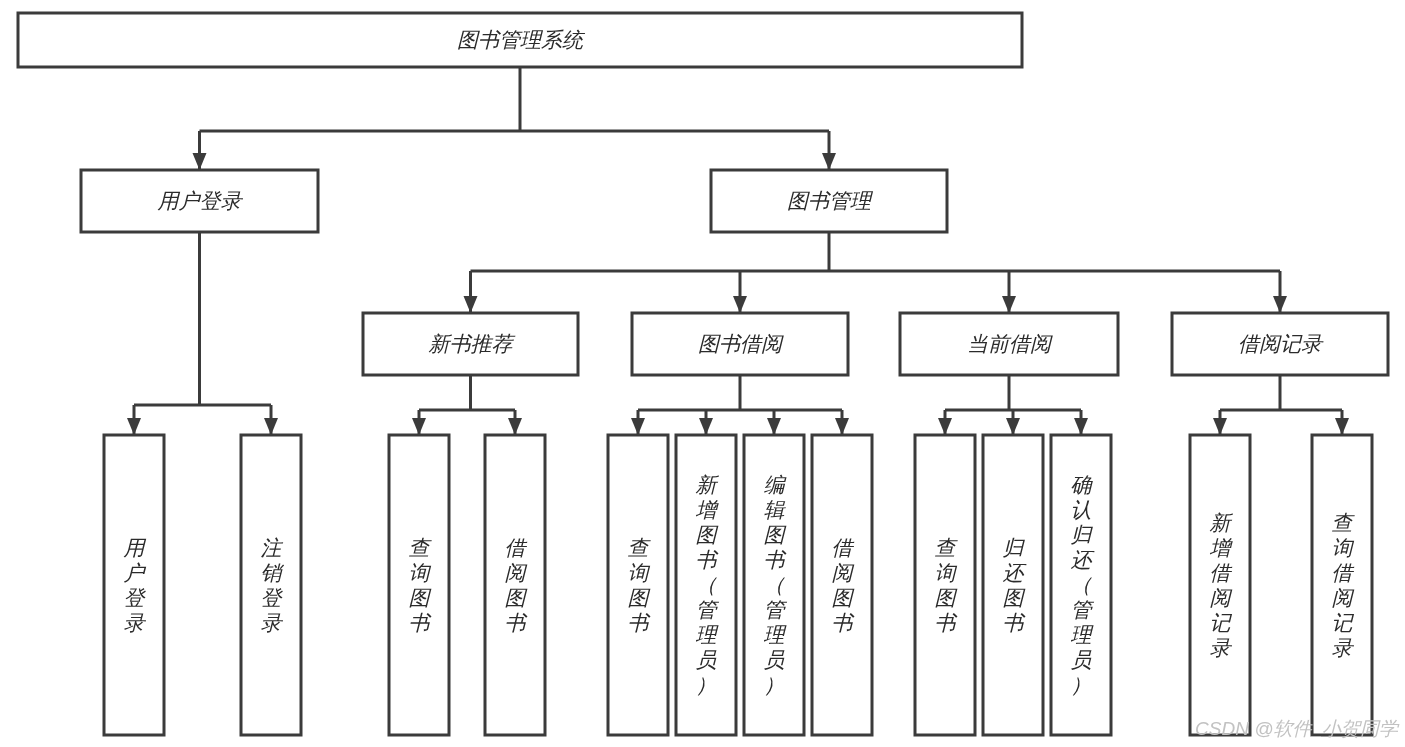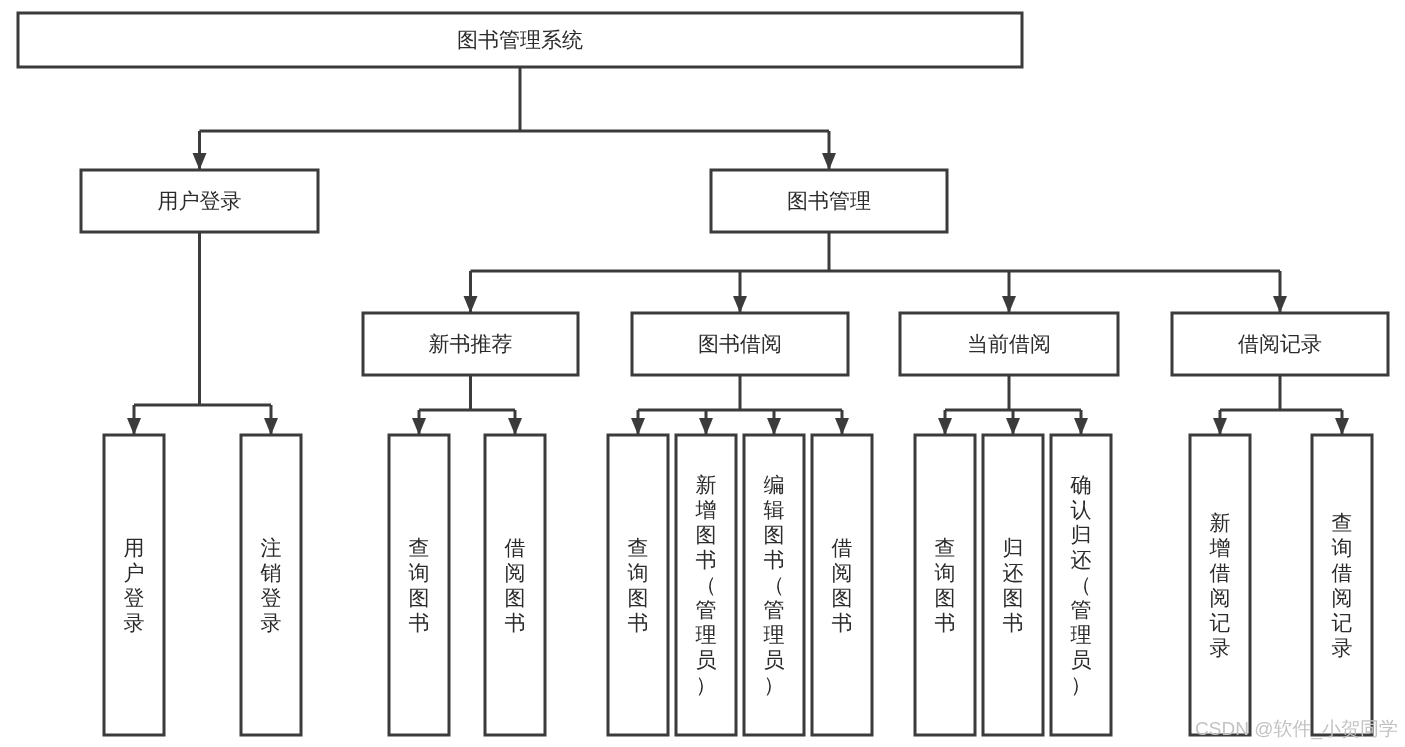--- a/index.html
+++ b/index.html
@@ -1,18 +1,18 @@
 <!DOCTYPE html>
 <html><head>
 <meta charset="utf-8">
 <style>
   html,body{margin:0;padding:0;background:#ffffff;}
   body{width:1405px;height:747px;overflow:hidden;
        font-family:"Liberation Sans","DejaVu Sans",sans-serif;}
-  #diagram-root{position:relative;width:1405px;height:747px;background:#fff;}
+  #diagram-root{position:relative;width:1405px;height:747px;background:#fff;font-style:italic;}
   svg.diagram{position:absolute;top:0;left:0;width:1405px;height:747px;}
   .box-rect{fill:#ffffff;stroke:#3b3b3b;stroke-width:3;}
   .conn{stroke:#3b3b3b;stroke-width:3;fill:none;stroke-linecap:butt;}
   .arrow-head{fill:#3b3b3b;stroke:none;}
   .lbl{fill:#2b2b2b;font-family:"Liberation Sans","DejaVu Sans",sans-serif;
        font-size:21px;text-anchor:middle;dominant-baseline:middle;}
   .lbl-vert{fill:#2b2b2b;font-family:"Liberation Sans","DejaVu Sans",sans-serif;
        font-size:21px;text-anchor:middle;}
   .wm{fill:#c2c2c2;font-family:"Liberation Sans","DejaVu Sans",sans-serif;
       font-size:19px;text-anchor:end;}

